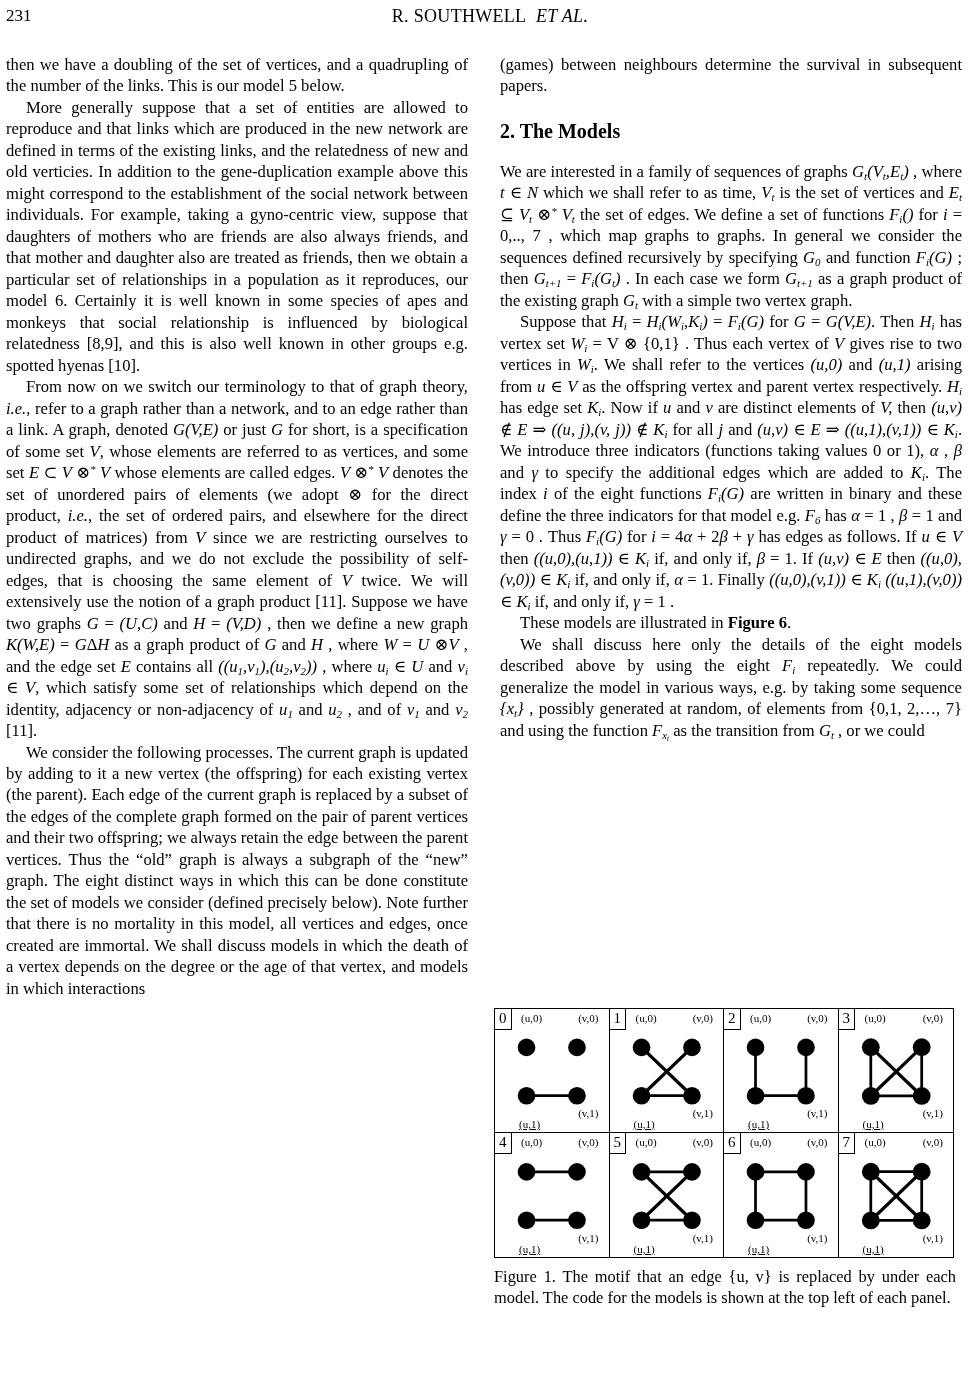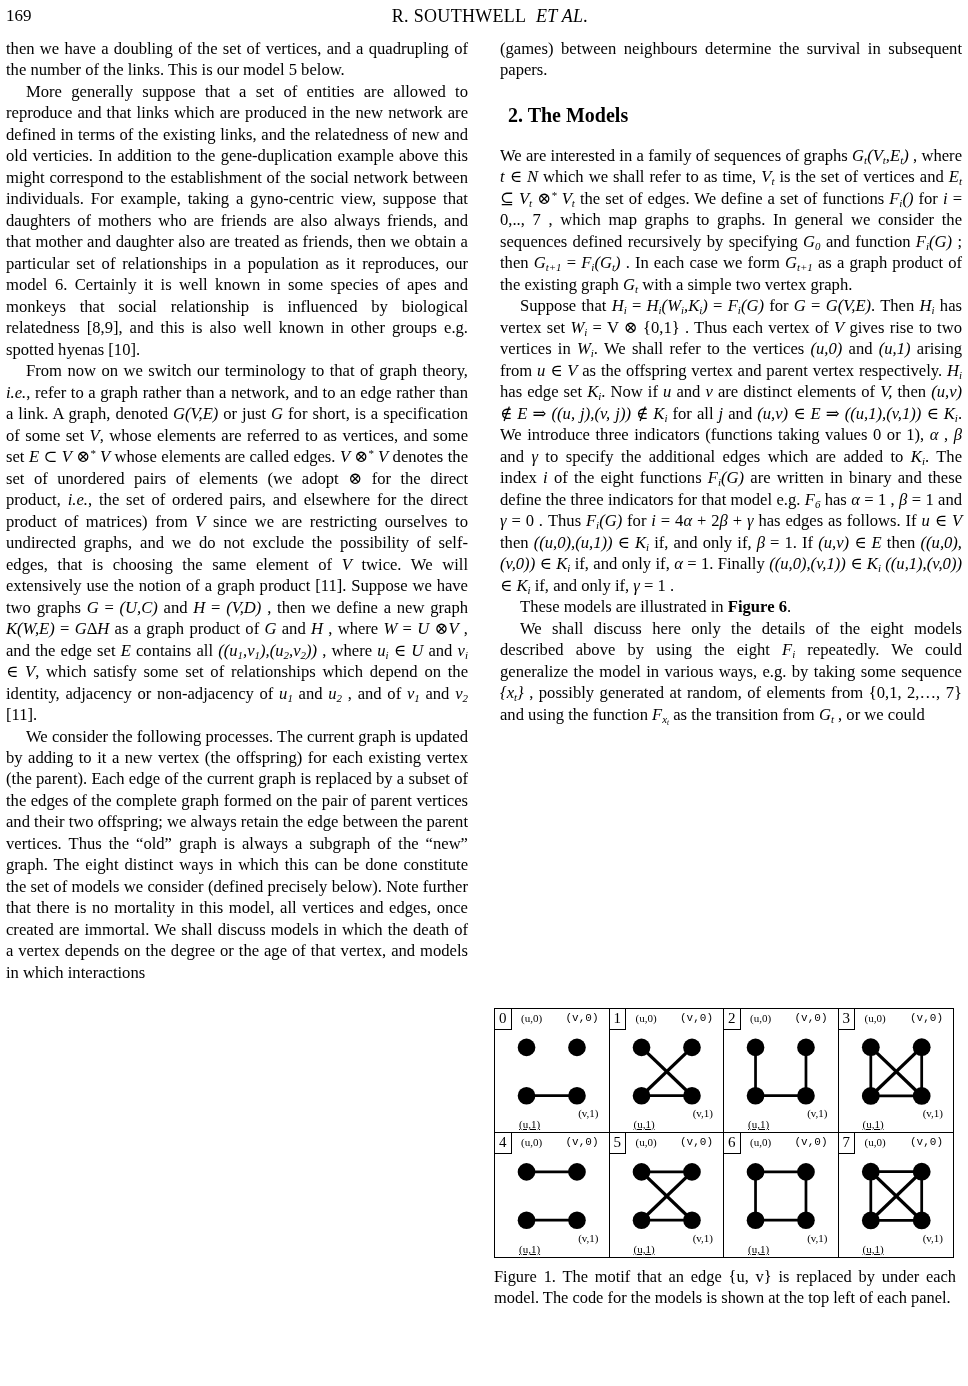--- a/index.html
+++ b/index.html
@@ -13,74 +13,74 @@
 
   
   .runhead{position:absolute;top:6px;left:0;width:968px;height:28px;}
   .runhead .folio{position:absolute;left:6px;top:0;font-size:17px;}
   .runhead .title{position:absolute;left:0;top:0;width:968px;
     text-align:center;font-size:18px;letter-spacing:.3px;padding-left:6px;}
   .runhead .title .ital{font-style:italic;}
 
   
   .cols{position:absolute;top:38px;left:6px;width:956px;height:1240px;}
-  .col{position:absolute;top:0;width:462px;}
+  .col{position:absolute;top:16px;width:462px;}
   .col.left{left:0;}
   .col.right{left:494px;}
 
   p{margin:0;font-size:16.6px;line-height:1.295;
     text-align:justify;text-justify:inter-word;
     hyphens:manual;-webkit-hyphens:manual;}
   p.ind{text-indent:20px;}
   .m{font-style:italic;font-family:"Liberation Serif","DejaVu Serif",serif;}
   .ital{font-style:italic;}
   .bold{font-weight:bold;}
   sub{font-size:.66em;line-height:0;vertical-align:-0.28em;font-style:italic;}
   sup{font-size:.66em;line-height:0;vertical-align:0.42em;}
   .op{font-style:normal;}
 
-  h2.sec{font-size:20px;font-weight:bold;margin:22px 0 18px 8px;
+  h2.sec{font-size:20px;font-weight:bold;margin:22px 0 18px 0;
     line-height:1.2;text-align:left;}
 
   
   .figwrap{position:absolute;left:494px;top:1008px;width:462px;}
   .figbox{width:460px;border:1.6px solid #000;box-sizing:border-box;
     background:#fff;}
   .figrow{display:flex;width:100%;}
   .figrow.top .panel{border-bottom:1.6px solid #000;}
   .panel{position:relative;width:25%;box-sizing:border-box;
     height:124px;border-right:1.6px solid #000;}
   .panel:last-child{border-right:none;}
   .codebox{position:absolute;left:0px;top:0px;
     border:1.4px solid #000;border-left:none;border-top:none;
     font-size:15px;line-height:1;padding:2px 4px 3px 4px;
     background:#fff;z-index:3;font-family:"Liberation Serif",serif;}
   .lab{position:absolute;font-size:11px;white-space:nowrap;z-index:2;}
   .lab.tl{left:26px;top:3px;}
-  .lab.tr{right:10px;top:3px;font-family:Liberation Mono, monospace;}
+  .lab.tr{right:10px;top:3px;}
   .lab.bl{left:24px;bottom:2px;text-decoration:underline;}
   .lab.br{right:10px;bottom:13px;}
   .panel svg{position:absolute;left:0;top:0;width:100%;height:100%;}
 
   .figcap{margin-top:8px;font-size:16.4px;font-weight:normal;
     line-height:1.31;text-align:justify;}
 
   
   .footer{position:absolute;left:6px;bottom:14px;width:956px;height:22px;}
   .footer .cr{position:absolute;left:0;top:0;font-size:16px;}
   .footer .am{position:absolute;right:0;top:0;font-size:16px;
     font-weight:bold;font-style:italic;}
 </style>
 </head>
 <body>
 
 <div class="page">
 
   <div class="runhead">
-    <span class="folio">169</span>
+    <span class="folio">231</span>
     <span class="title"><span>R. SOUTHWELL</span>&nbsp;&nbsp;<span class="ital">ET  AL.</span></span>
   </div>
 
   <div class="cols">
 
     <div class="col left">
 
       <p>then we have a doubling of the set of vertices, and a quadrupling of the number of the links. This is our model 5 below.</p>
 
       <p class="ind">More generally suppose that a set of entities are allowed to reproduce and that links which are produced in the new network are defined in terms of the existing links, and the relatedness of new and old verticies. In addition to the gene-duplication example above this might correspond to the establishment of the social network between individuals. For example, taking a gyno-centric view, suppose that daughters of mothers who are friends are also always friends, and that mother and daughter also are treated as friends, then we obtain a particular set of relationships in a population as it reproduces, our model 6. Certainly it is well known in some species of apes and monkeys that social relationship is influenced by biological relatedness [8,9], and this is also well known in other groups e.g. spotted hyenas [10].</p>

